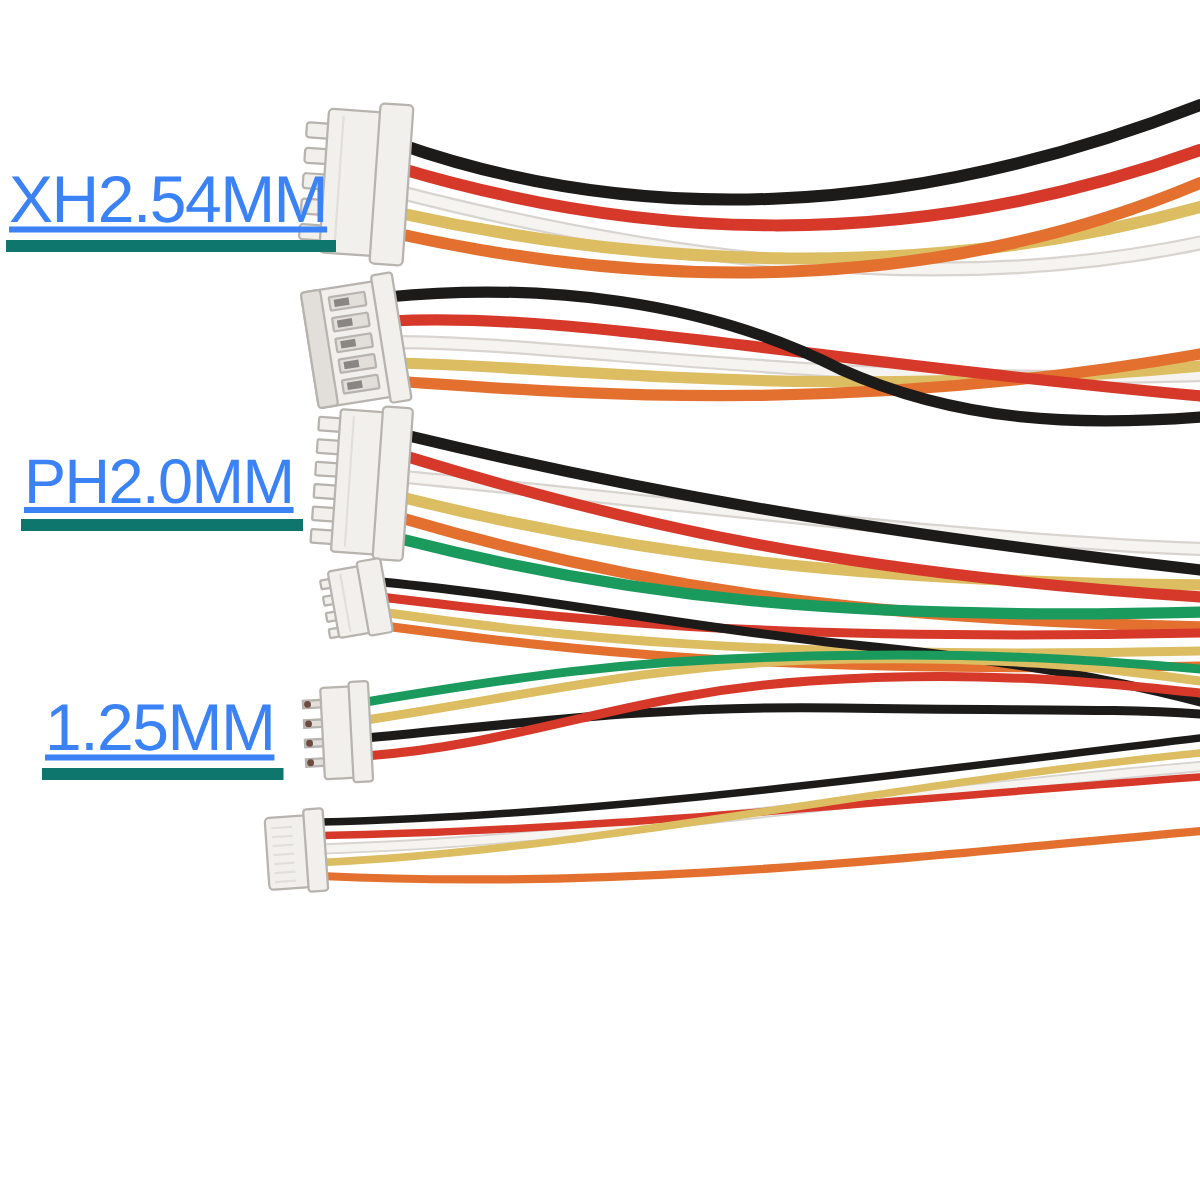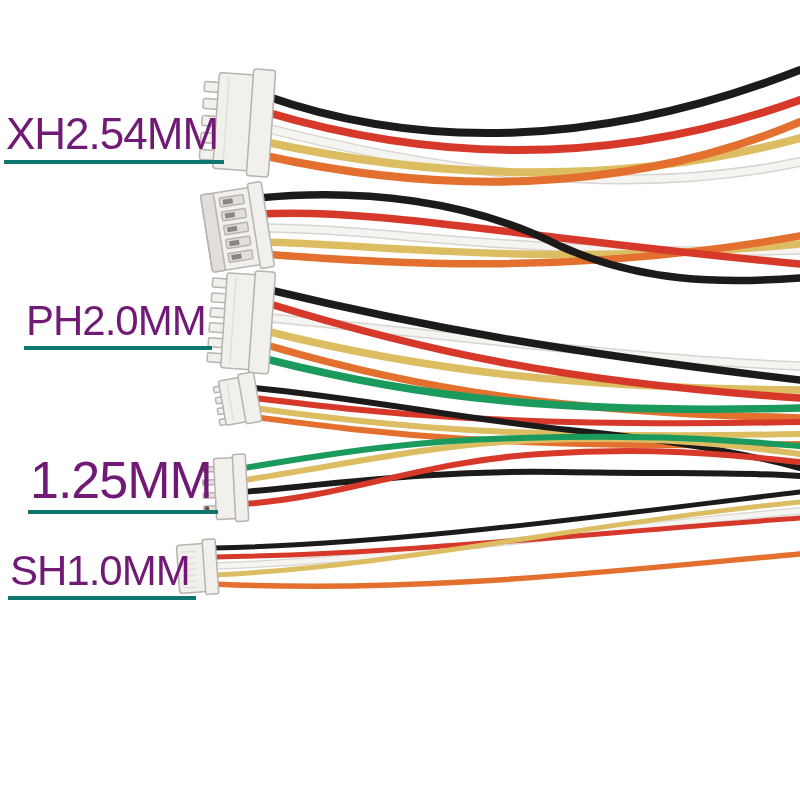--- a/index.html
+++ b/index.html
@@ -1,29 +1,29 @@
 <!DOCTYPE html>
 <html><head>
 <meta charset="utf-8">
 <style>
   * { margin:0; padding:0; box-sizing:border-box; }
   html,body { background:#ffffff; }
   body { font-family:"Liberation Sans", sans-serif; }
   .canvas { position:relative; width:800px; height:800px; background:#ffffff; overflow:hidden; }
   .canvas svg { position:absolute; left:0; top:0; }
   .label {
-    position:absolute; color:#701a75; font-size:42px; line-height:1.0;
+    position:absolute; color:#3b82f6; font-size:42px; line-height:1.0;
     letter-spacing:-1px; white-space:nowrap;
-    border-bottom:4px solid #0f766e; padding:0 6px 4px 2px;
+    border-bottom:8px solid #0f766e; padding:0 6px 4px 2px;text-decoration:underline;
   }
   .lbl-xh  { left:4px;   top:112px; font-size:44px; }
   .lbl-hy  { left:14px;  top:218px; }
-  .lbl-ph  { left:24px;  top:300px; }
+  .lbl-ph  { left:14px;  top:300px; }
   .lbl-zh  { left:10px;  top:384px; font-size:40px; }
-  .lbl-125 { left:28px;  top:454px; font-size:52px; }
+  .lbl-125 { left:28px;  top:464px; font-size:44px; }
   .lbl-sh  { left:8px;   top:550px; }
   path, rect, line, circle { shape-rendering:geometricPrecision; }
 </style>
 </head>
 <body>
 
 <div class="canvas">
 
   <svg width="800" height="800" viewBox="0 0 800 800">
 
@@ -149,15 +149,14 @@
       <line x1="182" y1="575" x2="196" y2="575" stroke="#e2dfdb"></line>
       <line x1="182" y1="581" x2="196" y2="581" stroke="#e2dfdb"></line>
       <line x1="182" y1="587" x2="196" y2="587" stroke="#e2dfdb"></line>
       <rect x="204" y="540" width="13" height="55" rx="2" fill="#f2f0ed" stroke="#b7b3ae"></rect>
     </g>
   </svg>
 
   <div class="label lbl-xh">XH2.54MM</div>
   <div class="label lbl-ph">PH2.0MM</div>
   <div class="label lbl-125">1.25MM</div>
-  <div class="label lbl-sh">SH1.0MM</div>
 
 </div>
 
 </body></html>

